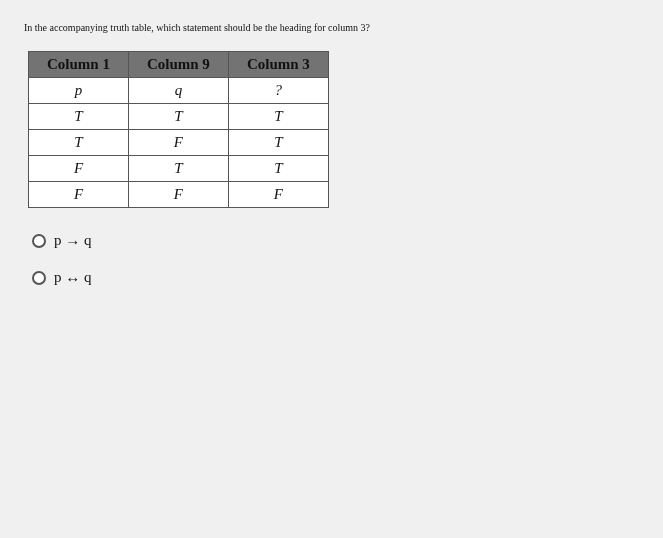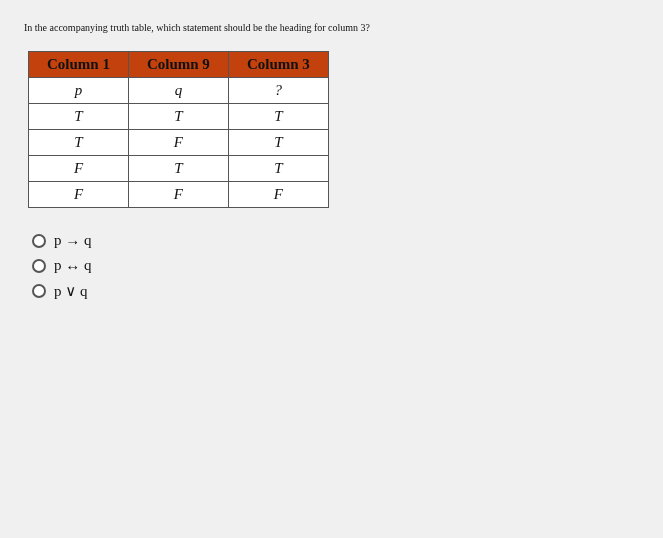--- a/index.html
+++ b/index.html
@@ -35,39 +35,39 @@
     .truth-table td {
       border: 1px solid #555;
       text-align: center;
       padding: 4px 18px;
       font-size: 15px;
       min-width: 80px;
     }
 
     .truth-table thead th {
       font-weight: bold;
-      background: #c2410c;
+      background: #737373;
       font-style: normal;
     }
 
     .truth-table tbody td {
       background: #fff;
       font-style: italic;
     }
 
     .truth-table .subheader td {
       font-style: italic;
       font-weight: normal;
     }
 
     .options {
       list-style: none;
       display: flex;
       flex-direction: column;
-      gap: 8px;
+      gap: 20px;
       margin-left: 8px;
     }
 
     .option-item {
       display: flex;
       align-items: center;
       gap: 8px;
       font-size: 15px;
     }
 
@@ -129,17 +129,13 @@
 
 <ul class="options">
   <li class="option-item">
     <span class="radio-circle"></span>
     <span class="option-label">p → q</span>
   </li>
   <li class="option-item">
     <span class="radio-circle"></span>
     <span class="option-label">p ↔ q</span>
   </li>
-  <li class="option-item">
-    <span class="radio-circle"></span>
-    <span class="option-label">p ∨ q</span>
-  </li>
 </ul>
 
 </body></html>

